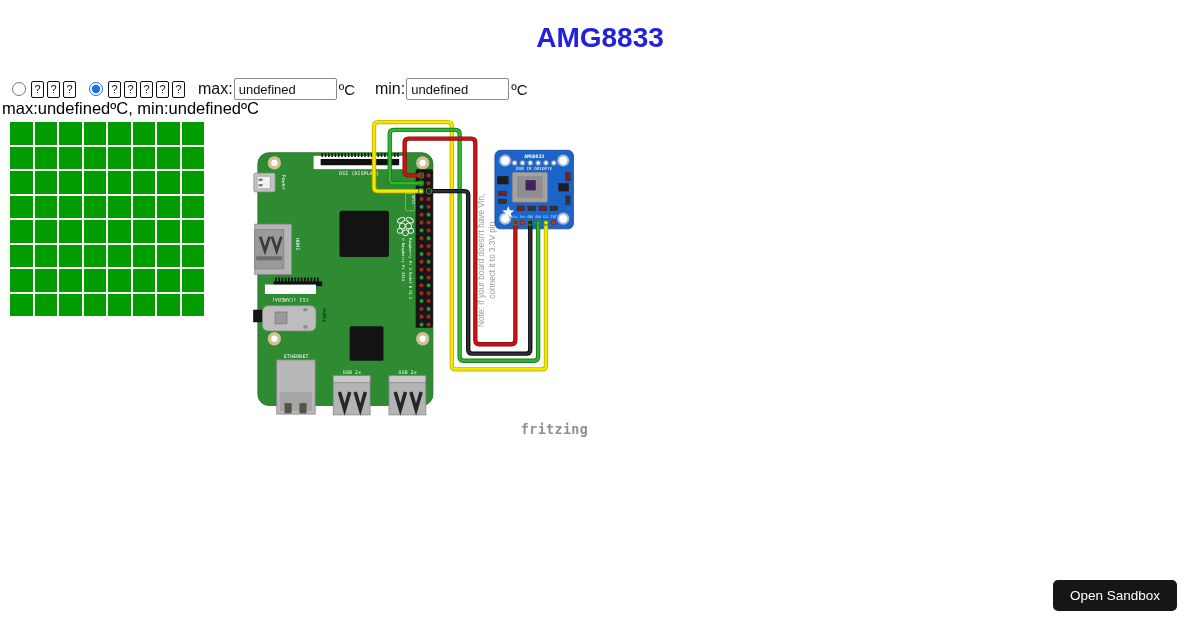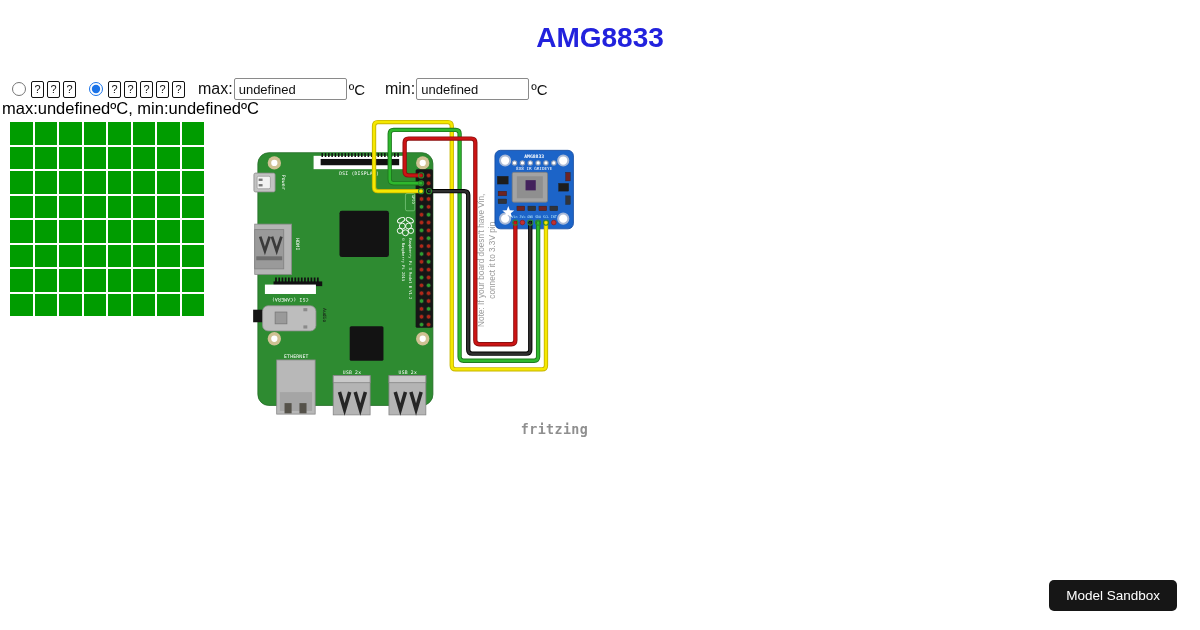--- a/index.html
+++ b/index.html
@@ -20,21 +20,21 @@
     width:14px; height:14px; margin:0 5px 0 0; accent-color:#1a73e8; cursor:pointer;
   }
   .radio-label { display:inline-flex; margin-right:10px; cursor:default; }
   .tofu {
     display:inline-block; width:13px; height:17px; line-height:15px; text-align:center;
     border:1.5px solid #111; border-radius:2px; font-size:11px; margin-right:3px;
     color:#111; background:#fff;
   }
   .field-label { font-size:16px; }
   .controls input[type=text]{
-    width:113px; height:22px; border:1px solid #8a8a8a; border-radius:2px;
+    width:103px; height:22px; border:1px solid #8a8a8a; border-radius:2px;
     font-size:13px; padding:1px 4px; margin-left:1px; color:#111;
     font-family:"Liberation Sans", sans-serif;
   }
   .unit { font-size:15px; margin:0 2px; }
   .gap { display:inline-block; width:18px; }
   .status-line {
     position:absolute; left:2px; top:99px; font-size:16.5px; color:#000;
   }
   .heatmap {
     position:absolute; left:10px; top:122px;
@@ -432,13 +432,13 @@
     <circle class="connector-ring" cx="478" cy="212" r="3.3"></circle>
     <circle class="connector-ring" cx="588" cy="252" r="3.3"></circle>
     <circle class="connector-ring" cx="607" cy="252" r="3.3"></circle>
     <circle class="connector-ring" cx="617" cy="252" r="3.3"></circle>
     <circle class="connector-ring" cx="627" cy="252" r="3.3"></circle>
   </g>
 
   <text class="fritzing-logo" x="595" y="521">fritzing</text>
 </svg>
 
-<button class="open-sandbox-btn">Model Sandbox</button>
+<button class="open-sandbox-btn">Open Sandbox</button>
 
 </body></html>

